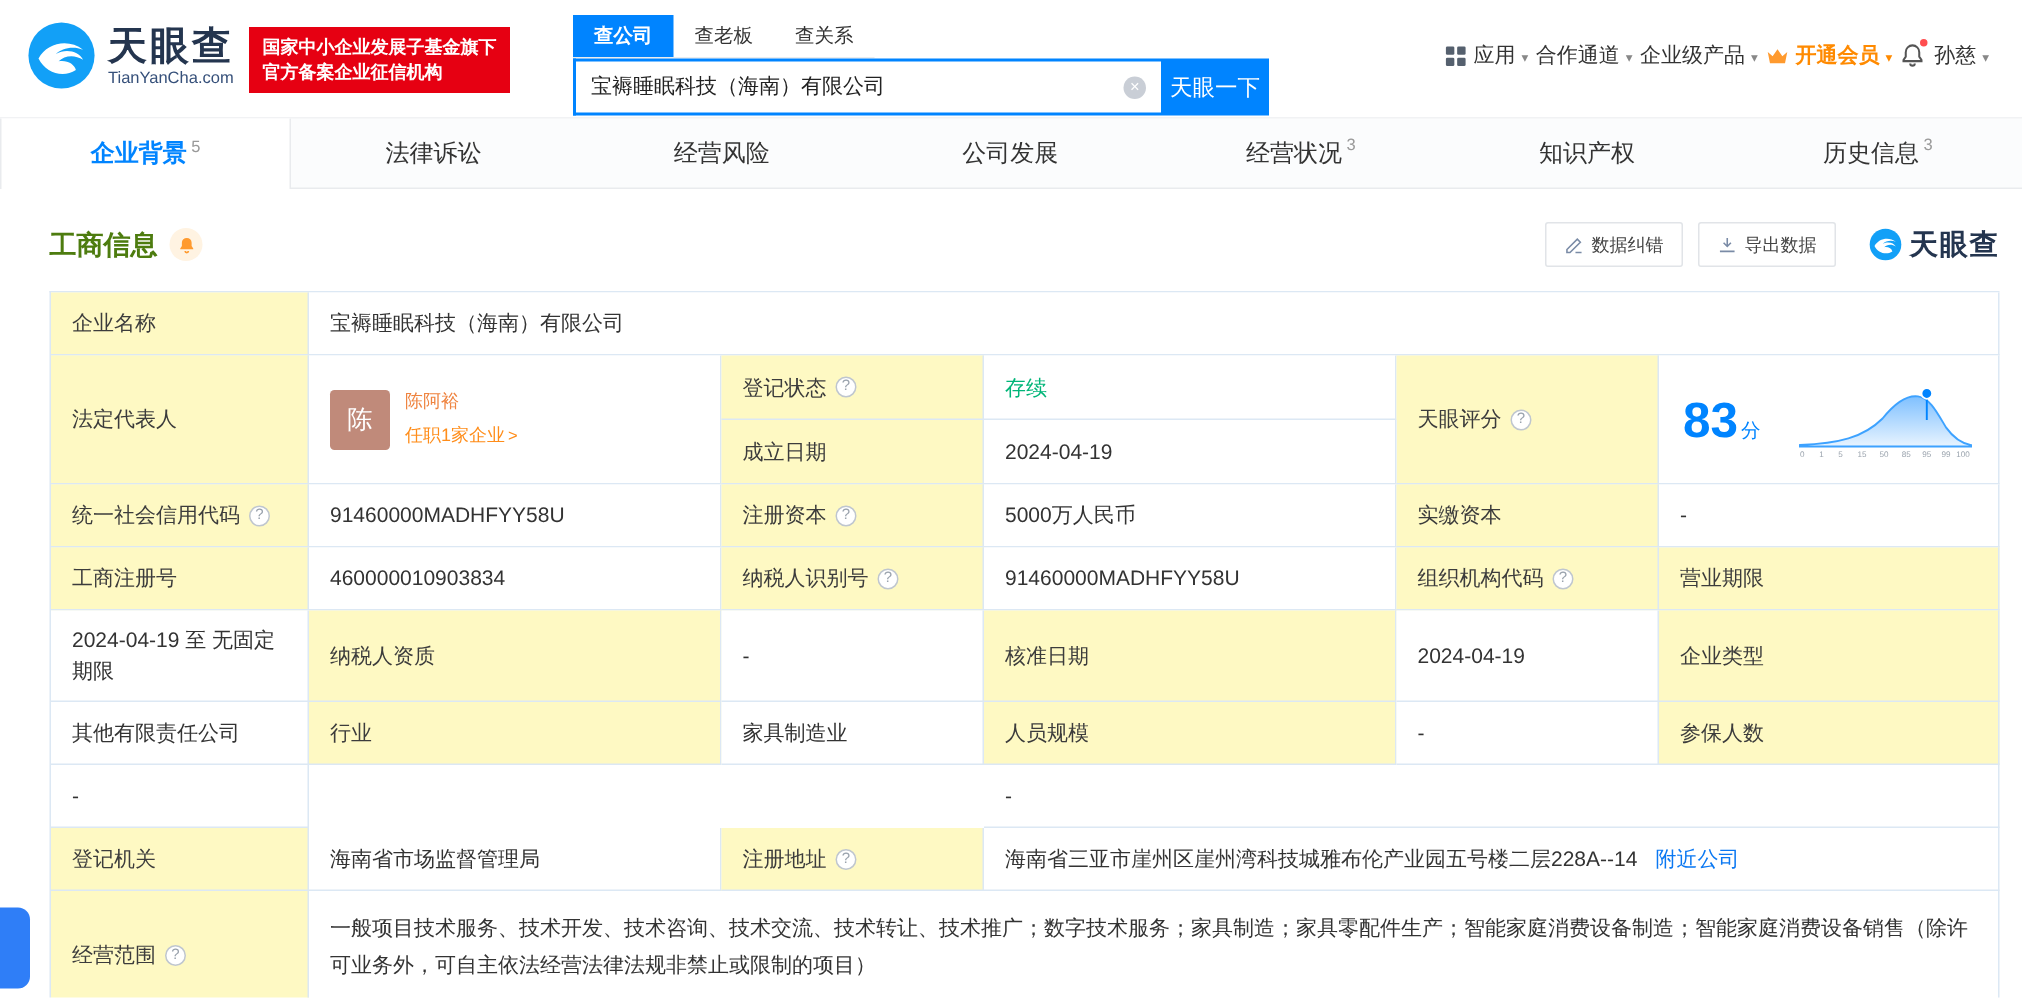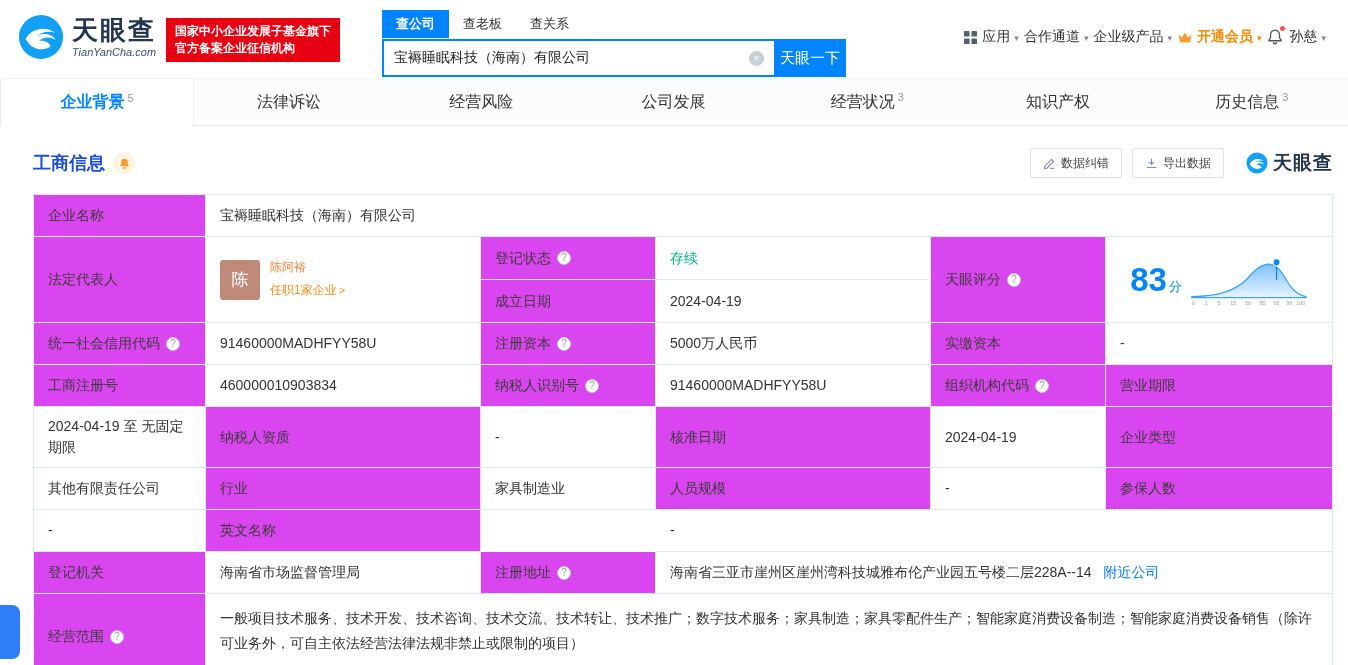--- a/index.html
+++ b/index.html
@@ -5,21 +5,21 @@
   *{margin:0;padding:0;box-sizing:border-box;}
   body{width:1348px;height:665px;font-family:"Liberation Sans","DejaVu Sans",sans-serif;color:#333;background:#fff;overflow:hidden;position:relative;}
   a{text-decoration:none;cursor:pointer;}
   button{font-family:inherit;cursor:pointer;}
 
   
   .top-header{display:flex;align-items:flex-start;height:78px;padding:10px 22px 0 18px;}
   .logo{display:flex;align-items:center;gap:8px;margin-top:4px;cursor:pointer;}
   .logo-mark{width:46px;height:46px;flex:none;}
   .logo-cn{font-size:26px;font-weight:bold;color:#24354f;letter-spacing:2px;line-height:1;}
-  .logo-en{font-size:11px;color:#36507a;margin-top:3px;font-style:italic;}
+  .logo-en{font-size:11px;color:#36507a;margin-top:3px;}
   .gov-badge{margin-left:10px;margin-top:8px;background:#e60012;color:#fff;font-size:12px;font-weight:bold;padding:5px 9px;line-height:17px;white-space:nowrap;}
   .search-block{margin-left:42px;}
   .search-tabs{display:flex;width:fit-content;border-bottom:1px solid #ececec;font-size:13px;}
   .stab{padding:5px 14px;cursor:pointer;color:#333;}
   .stab.active{background:#0084ff;color:#fff;font-weight:bold;}
   .search-row{display:flex;margin-top:0;}
   .search-input-wrap{display:flex;align-items:center;width:392px;height:38px;border:2px solid #0084ff;border-right:none;padding:0 10px;background:#fff;}
   .search-input{flex:1;border:none;outline:none;font-size:14px;color:#222;font-family:inherit;background:transparent;}
   .clear-btn{width:15px;height:15px;flex:none;border-radius:50%;background:#c9ced6;color:#fff;font-size:11px;line-height:15px;text-align:center;cursor:pointer;}
   .search-btn{width:72px;height:38px;background:#0084ff;color:#fff;border:none;font-size:15px;}
@@ -33,45 +33,45 @@
 
   
   .tab-bar{display:flex;height:48px;background:#fbfcfd;border-top:1px solid #f1f2f4;border-bottom:1px solid #e9ebee;}
   .tab{flex:1;display:flex;align-items:center;justify-content:center;font-size:16px;color:#333;cursor:pointer;}
   .tab .sup{font-size:11px;color:#999;margin-left:3px;transform:translateY(-5px);font-weight:normal;}
   .tab.active{background:#fff;color:#0084ff;font-weight:bold;border-left:1px solid #e9ebee;border-right:1px solid #e9ebee;margin-bottom:-1px;}
 
   
   .main{padding:22px 15px 0 33px;}
   .section-head{display:flex;align-items:center;margin-bottom:16px;}
-  .section-title{font-size:18px;font-weight:bold;color:#1d4ed8;}
+  .section-title{font-size:18px;font-weight:bold;color:#4d7c0f;}
   .title-bell{margin-left:8px;width:22px;height:22px;border-radius:50%;background:#fff3e2;display:flex;align-items:center;justify-content:center;cursor:pointer;}
   .actions{margin-left:auto;display:flex;gap:10px;}
   .action-btn{display:flex;align-items:center;gap:5px;height:30px;padding:0 12px;border:1px solid #e1e4e8;border-radius:2px;background:#fff;font-size:12px;color:#444;}
   .watermark{display:flex;align-items:center;gap:5px;margin-left:22px;}
   .watermark .wm-text{font-size:19px;font-weight:bold;color:#24354f;letter-spacing:1px;}
 
   
   .info-table{display:grid;grid-template-columns:172px 275px 175px 275px 175px 1fr;border-top:1px solid #dce8f4;border-left:1px solid #dce8f4;font-size:14px;}
   .cell{border-right:1px solid #dce8f4;border-bottom:1px solid #dce8f4;padding:9px 14px;display:flex;align-items:center;min-height:42px;line-height:1.5;}
-  .lbl{background:#d946ef;color:#3c3c3c;gap:6px;}
+  .lbl{background:#fef9c3;color:#3c3c3c;gap:6px;}
   .val{background:#fff;color:#333;}
   .rowspan2{grid-row:span 2;}
   .sub{min-height:43px;}
   .span5{grid-column:2/7;}
   .span3v{grid-column:4/7;}
   .help{width:14px;height:14px;flex:none;border-radius:50%;border:1px solid #bfc6cf;color:#9aa3ad;font-size:10px;line-height:12px;text-align:center;cursor:pointer;background:#fff;}
   .green{color:#00b578;}
   .blue-link{color:#0b78f2;margin-left:12px;white-space:nowrap;}
   .rep-cell{gap:10px;}
   .avatar{width:40px;height:40px;flex:none;background:#c08a7a;color:#fff;font-size:17px;display:flex;align-items:center;justify-content:center;border-radius:3px;cursor:pointer;}
   .rep-name{display:block;color:#ef8440;font-size:12px;line-height:1.3;}
   .rep-link{display:block;color:#ff8d1a;font-size:12px;margin-top:5px;}
   .rep-link .chev{margin-left:2px;font-size:11px;}
-  .score-cell{gap:8px;padding:4px 16px;justify-content:center;cursor:pointer;}
+  .score-cell{gap:8px;padding:4px 16px;justify-content:space-between;cursor:pointer;}
   .score-num{white-space:nowrap;}
   .score-big{font-size:33px;font-weight:bold;color:#0084ff;}
   .score-unit{font-size:13px;color:#0084ff;margin-left:2px;}
   .score-chart{width:118px;height:52px;flex:none;}
   .score-chart text{font-size:5.5px;fill:#9aa3ad;}
   .scope-cell{align-items:flex-start;padding-top:12px;padding-bottom:23px;line-height:1.8;min-height:64px;}
 
   .float-widget{position:absolute;left:0;bottom:6px;width:20px;height:54px;background:#2f7ef7;border-radius:0 8px 8px 0;cursor:pointer;}
 </style>
 </head>
@@ -352,23 +352,20 @@
     <div class="cell val">
         <span>-</span>
       </div>
 
     <div class="cell lbl">
         <span>参保人数</span>
       </div>
     <div class="cell val">
         <span>-</span>
       </div>
-    <div class="cell lbl">
-        <span>英文名称</span>
-      </div>
     <div class="cell val span3v">
         <span>-</span>
       </div>
 
     <div class="cell lbl">
         <span>登记机关</span>
       </div>
     <div class="cell val">
         <span>海南省市场监督管理局</span>
       </div>

